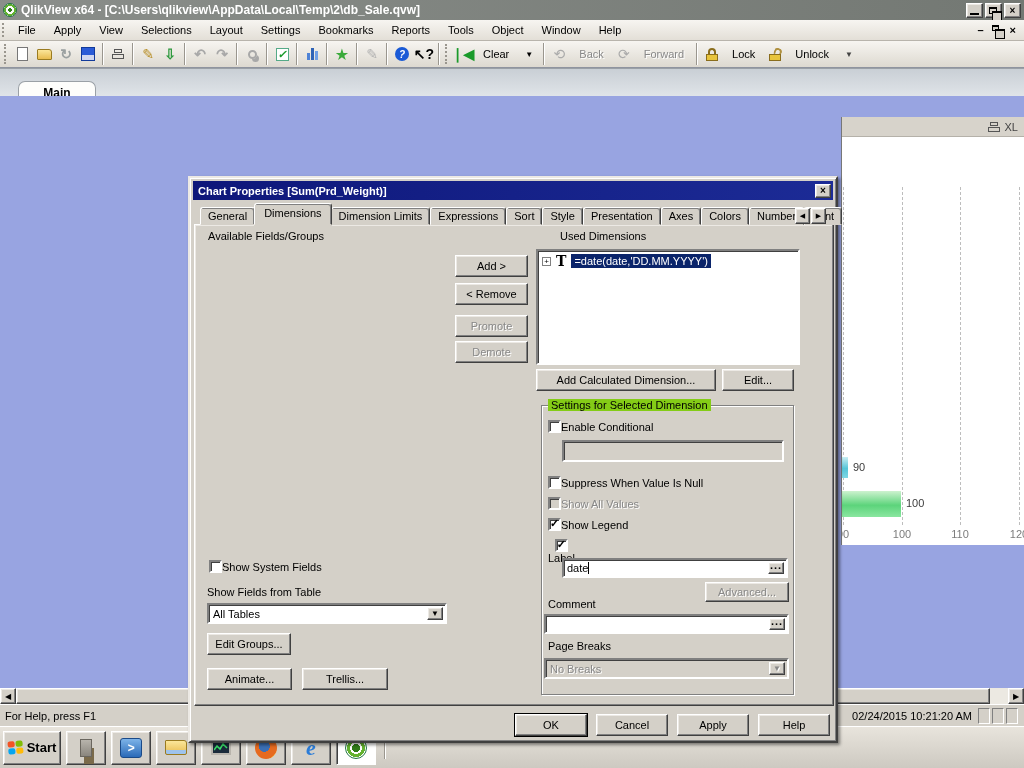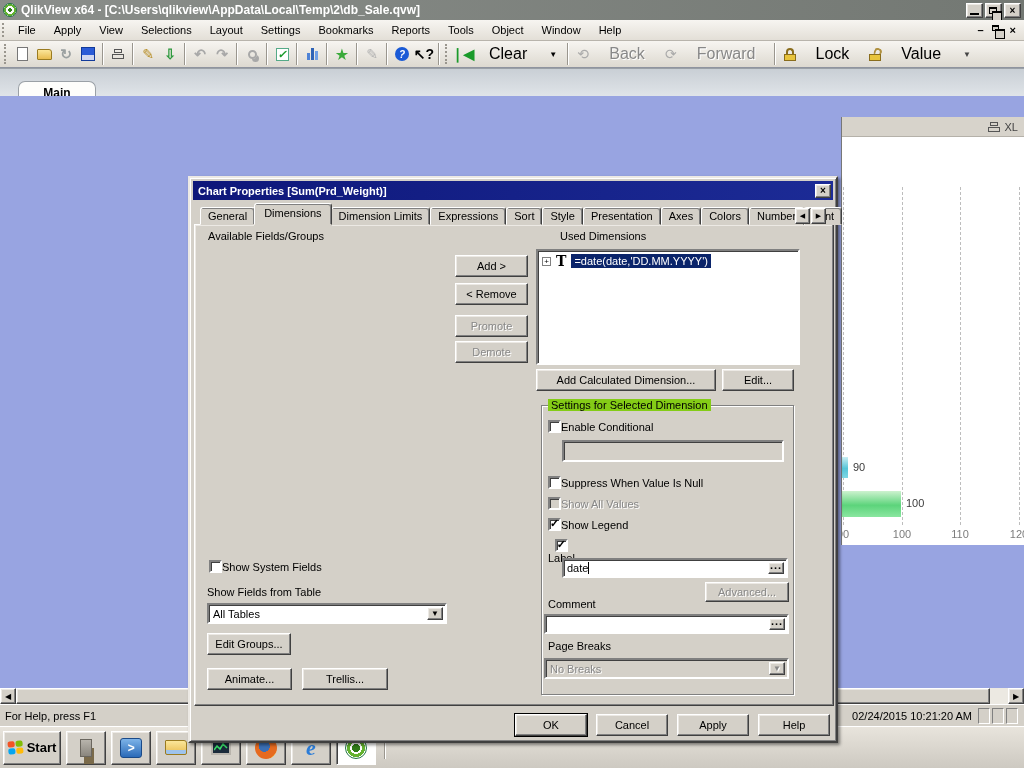--- a/index.html
+++ b/index.html
@@ -44,21 +44,21 @@
 
   #menubar { position:absolute; left:0; top:20px; width:1024px; height:21px;
              background:linear-gradient(#f7f5f1,#e3dfd7); border-bottom:1px solid #b8b4ac; display:flex; align-items:center; }
   .menu-item { padding:3px 9px; color:#000; }
   #mdi-btns { margin-left:auto; display:flex; align-items:center; margin-right:8px; gap:8px; }
   #mdi-btns span { font-weight:bold; font-size:11px; }
 
   #toolbar { position:absolute; left:0; top:41px; width:1024px; height:27px;
              background:linear-gradient(#f7f5f1,#ddd9d0); border-bottom:1px solid #8f949f; display:flex; align-items:center; padding:0 2px; }
   .tico { width:20px; height:20px; margin:0 1px; display:flex; align-items:center; justify-content:center; font-size:14px; flex:none; }
-  .tbl-lbl { font-size:16px; margin:0 15px; }
+  .tbl-lbl { font-size:11px; margin:0 9px; }
   .pad { width:12px; height:13px; position:relative; }
   .pad .shackle { position:absolute; left:2px; top:0; width:8px; height:7px; border:2px solid #8a6d1c; border-bottom:none; border-radius:5px 5px 0 0; }
   .pad .bodyp { position:absolute; left:0; bottom:0; width:12px; height:7px; background:#e8c43c; border:1px solid #8a6d1c; }
   .pad.open .shackle { left:5px; transform:rotate(18deg); border-color:#b09140; }
 
   
   #tabrow { position:absolute; left:0; top:68px; width:1024px; height:36px;
             background:linear-gradient(#c9cfd5,#e6eaee); border-top:1px solid #9aa0a6; }
   #sheet-tab { position:absolute; left:18px; bottom:0; width:78px; height:23px; background:#fdfdfb;
                border:1px solid #9aa0a6; border-bottom:none; border-radius:7px 7px 0 0;
@@ -239,21 +239,21 @@
         <i class="bodyp"></i>
       </span>
     </span>
   <span class="tbl-lbl">Lock</span>
   <span class="tico">
       <span class="pad open">
         <i class="shackle"></i>
         <i class="bodyp"></i>
       </span>
     </span>
-  <span class="tbl-lbl">Value</span>
+  <span class="tbl-lbl">Unlock</span>
   <span class="tico" style="font-size:8px;color:#444;">▼</span>
 </div>
 
 <div id="tabrow">
   <div id="sheet-tab">Main</div>
 </div>
 
 <div id="sheet">
 
   <div id="chart">

